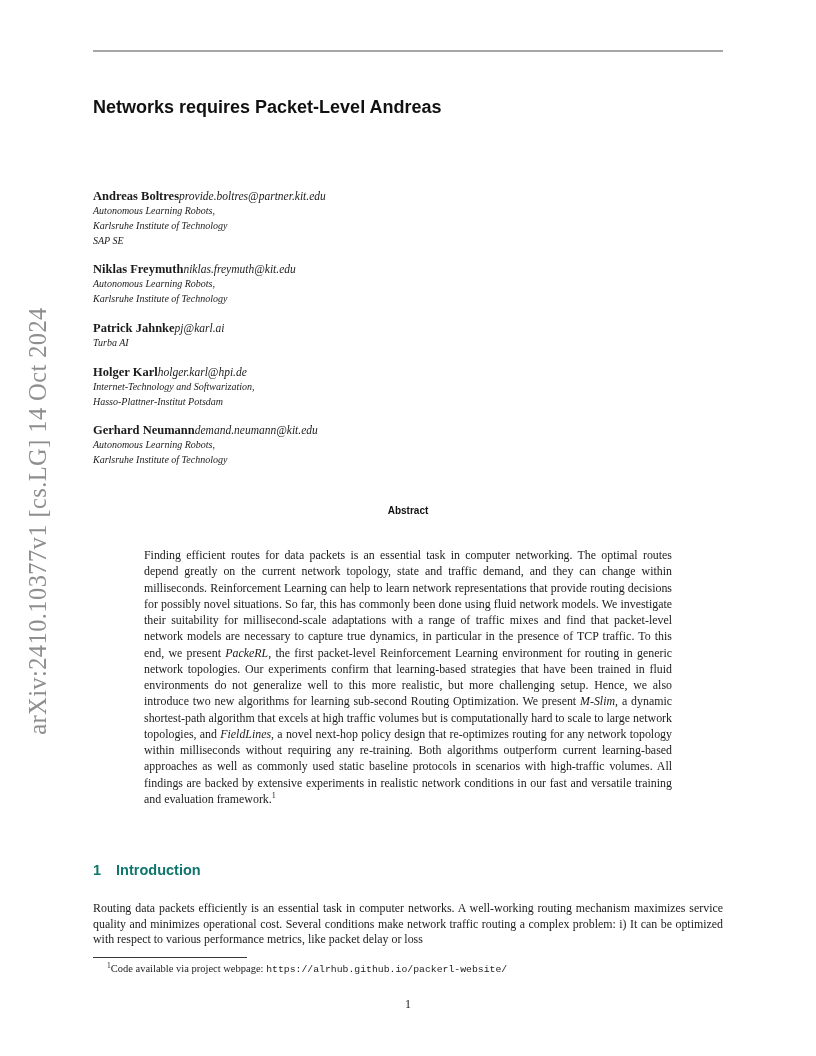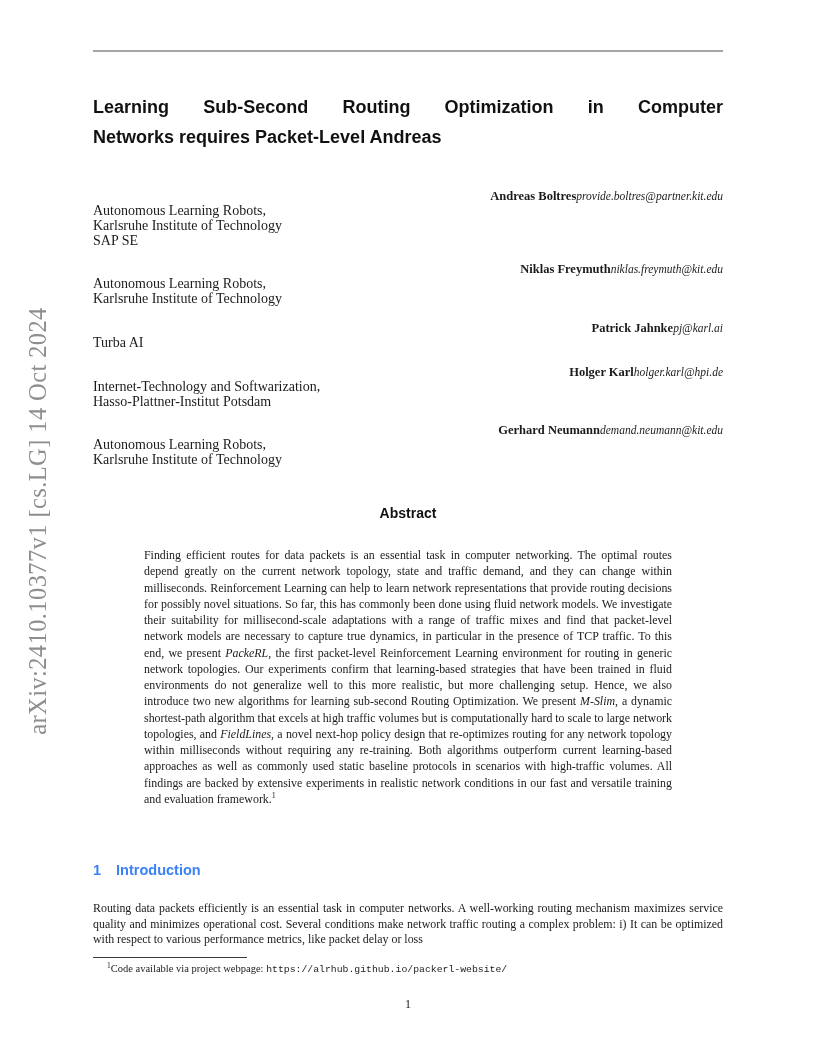--- a/index.html
+++ b/index.html
@@ -44,48 +44,48 @@
     font-size: 18px;
     line-height: 30px;
     color: #111;
   }
   .title-line { display: block; }
   .title-line.l1 { text-align: justify; text-align-last: justify; }
 
   .authors { position: absolute; top: 189px; left: 0; width: 630px; }
   .author-block { margin-bottom: 14px; }
   .author-row {
-    display: flex; justify-content: flex-end; align-items: baseline;
+    display: flex; justify-content: flex-start; align-items: baseline;
     line-height: 15px;
   }
   .author-name { font-weight: 700; font-size: 12.5px; }
   .author-email { font-style: italic; font-size: 11.5px; }
-  .affil-line { font-size: 14px; line-height: 14.8px; }
+  .affil-line { font-style: italic; font-size: 10px; line-height: 14.8px; }
 
   .abstract-heading {
     position: absolute; top: 505px; left: 0; width: 630px;
     margin: 0; text-align: center;
     font-family: "Liberation Sans", sans-serif;
-    font-weight: 700; font-size: 14px; color: #111;
+    font-weight: 700; font-size: 10px; color: #111;
   }
 
   .abstract-body {
     position: absolute; top: 547px; left: 51px; width: 528px;
     margin: 0;
     font-size: 11.9px; line-height: 16.25px;
     text-align: justify;
   }
   .abstract-body .it { font-style: italic; }
   .abstract-body sup { font-size: 8px; line-height: 0; }
 
   .section-heading {
     position: absolute; top: 862px; left: 0; width: 630px;
     margin: 0;
     font-family: "Liberation Sans", sans-serif;
-    font-weight: 700; font-size: 14.5px; color: #3b82f6;
+    font-weight: 700; font-size: 14.5px; color: #0f766e;
   }
   .sec-num { display: inline-block; margin-right: 15px; }
 
   .intro-body {
     position: absolute; top: 901px; left: 0; width: 630px;
     margin: 0;
     font-size: 11.9px; line-height: 15.5px;
     text-align: justify;
   }
 
@@ -117,21 +117,20 @@
 
   <div class="watermark">
     <span>arXiv:2410.10377v1  [cs.LG]  14 Oct 2024</span>
   </div>
 
   <div class="top-rule"></div>
 
   <div class="content">
 
     <h1 class="title">
-      <span class="title-line l1">Learning Sub-Second Routing Optimization in Computer</span>
       <span class="title-line">Networks requires Packet-Level Andreas</span>
     </h1>
 
     <div class="authors">
   <div class="author-block">
     <div class="author-row">
       <span class="author-name">Andreas Boltres</span>
       <span class="author-email">provide.boltres@partner.kit.edu</span>
     </div>
     <div class="author-affils">

